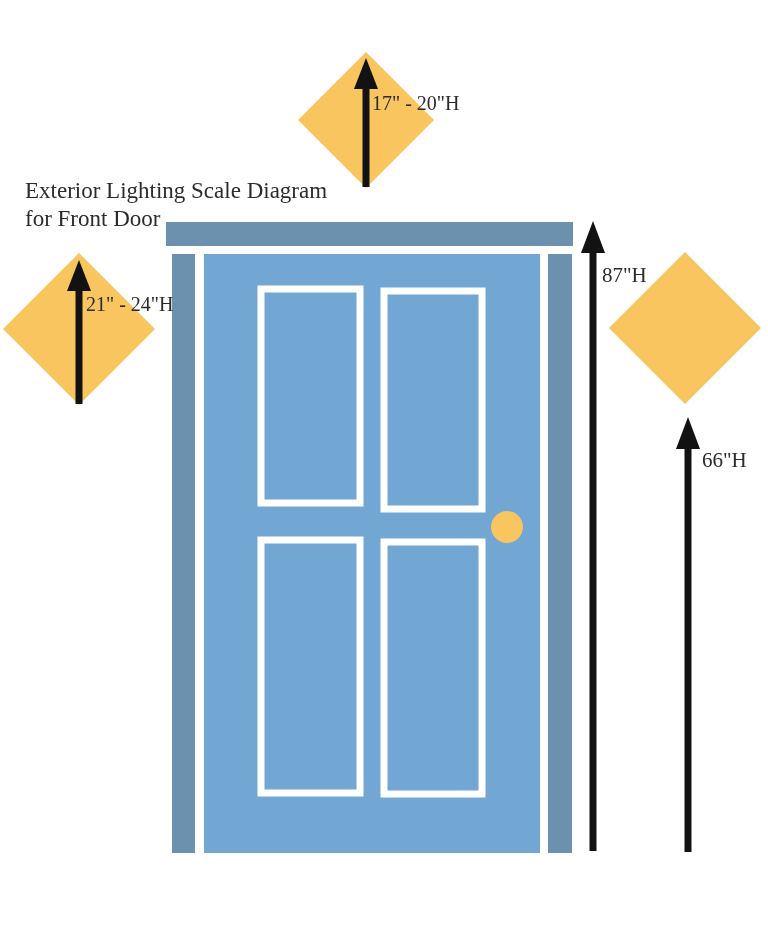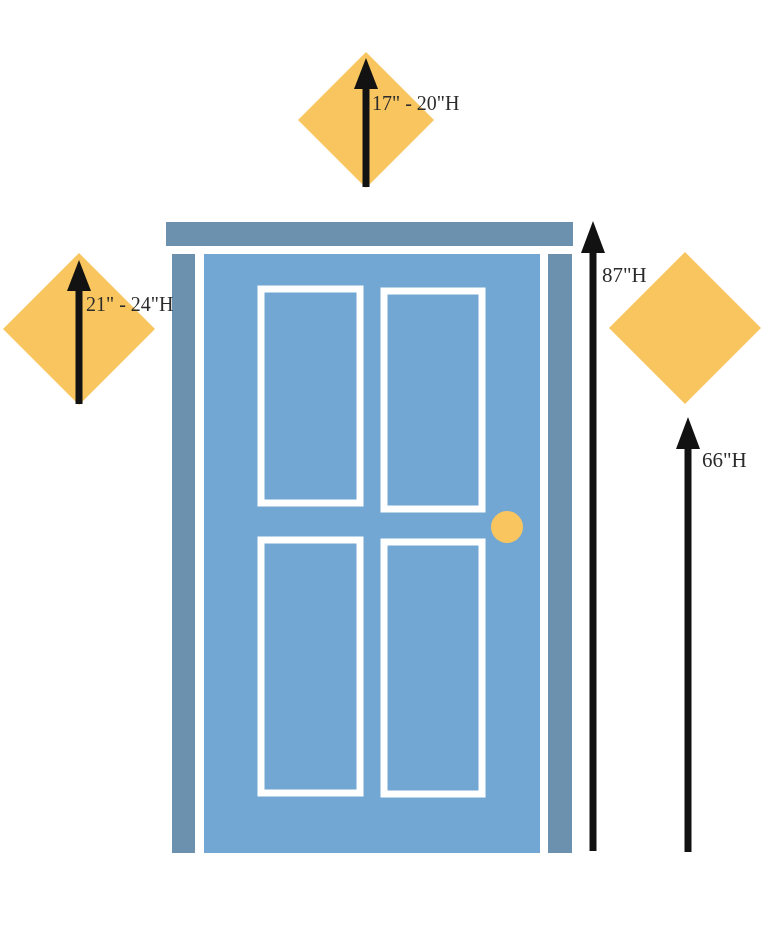--- a/index.html
+++ b/index.html
@@ -85,19 +85,23 @@
     <g>
       <line class="arrow-line" x1="593" y1="851" x2="593" y2="250"></line>
       <polygon class="arrow-head" points="593,221 605,253 581,253"></polygon>
     </g>
     <g>
       <line class="arrow-line" x1="688" y1="852" x2="688" y2="446"></line>
       <polygon class="arrow-head" points="688,417 700,449 676,449"></polygon>
     </g>
   </svg>
 
+  <div class="title-block">
+    <div>Exterior Lighting Scale Diagram</div>
+    <div>for Front Door</div>
+  </div>
 
   <div class="label measure-label-sm label-top-fixture">17" - 20"H</div>
   <div class="label measure-label-sm label-side-fixture">21" - 24"H</div>
   <div class="label measure-label-lg label-door-height">87"H</div>
   <div class="label measure-label-lg label-mount-height">66"H</div>
 
 </div>
 
 </body></html>

